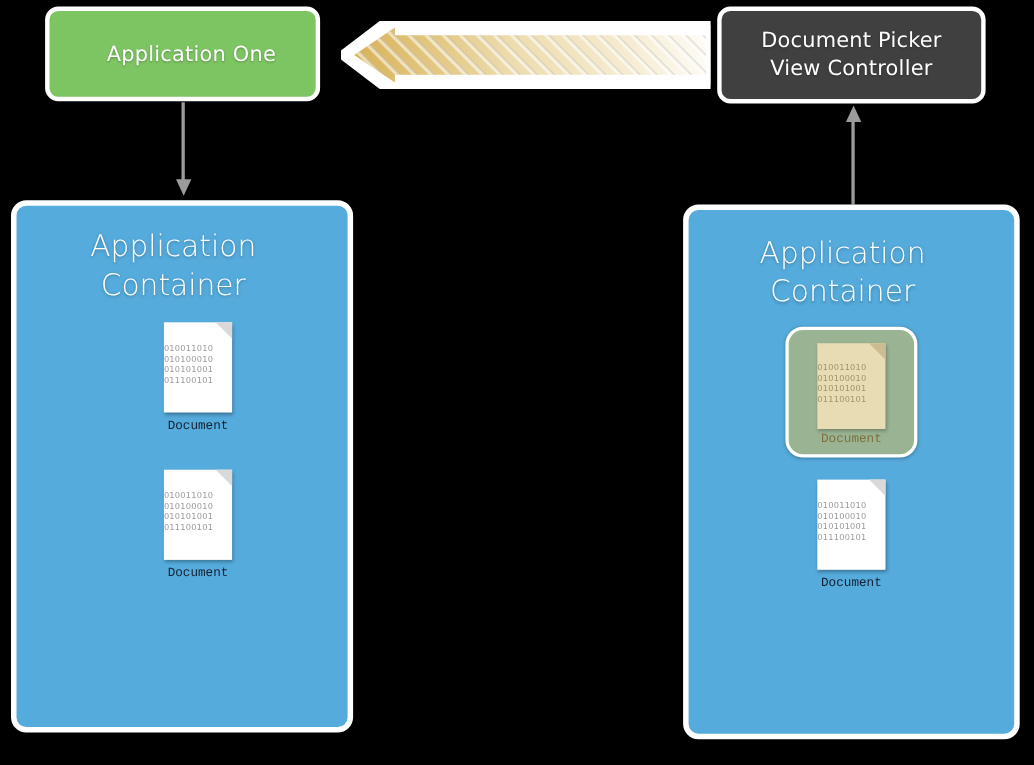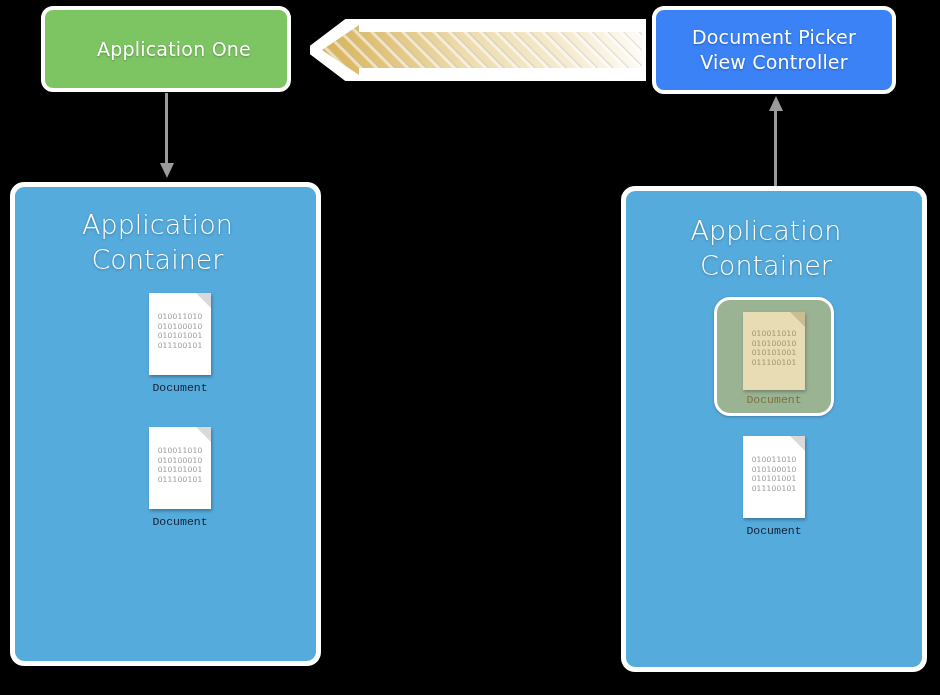--- a/index.html
+++ b/index.html
@@ -39,21 +39,21 @@
     width: 250px;
     height: 86px;
     background: #7dc462;
     padding-left: 16px;
   }
   #doc-picker-box {
     left: 652px;
     top: 6px;
     width: 244px;
     height: 88px;
-    background: #3b82f6;
+    background: #404040;
   }
   .top-box .label { white-space: pre-line; }
 
   
   .container-box {
     position: absolute;
     border-radius: 14px;
     border: 5px solid #ffffff;
     box-sizing: border-box;
     background: #55abdc;
@@ -105,21 +105,21 @@
     position: absolute;
     left: 0;
     right: 0;
     top: 19px;
     font-family: "DejaVu Sans", sans-serif;
     font-size: 7.5px;
     line-height: 9.5px;
     color: #9a9a9a;
     white-space: pre-line;
     letter-spacing: 0.2px;
-    text-align: center;
+    text-align: left;
   }
   .doc .caption {
     margin-top: 6px;
     font-family: Liberation Mono, monospace;
     font-size: 11.5px;
     color: #152033;
   }
 
   
   #doc-selected {

